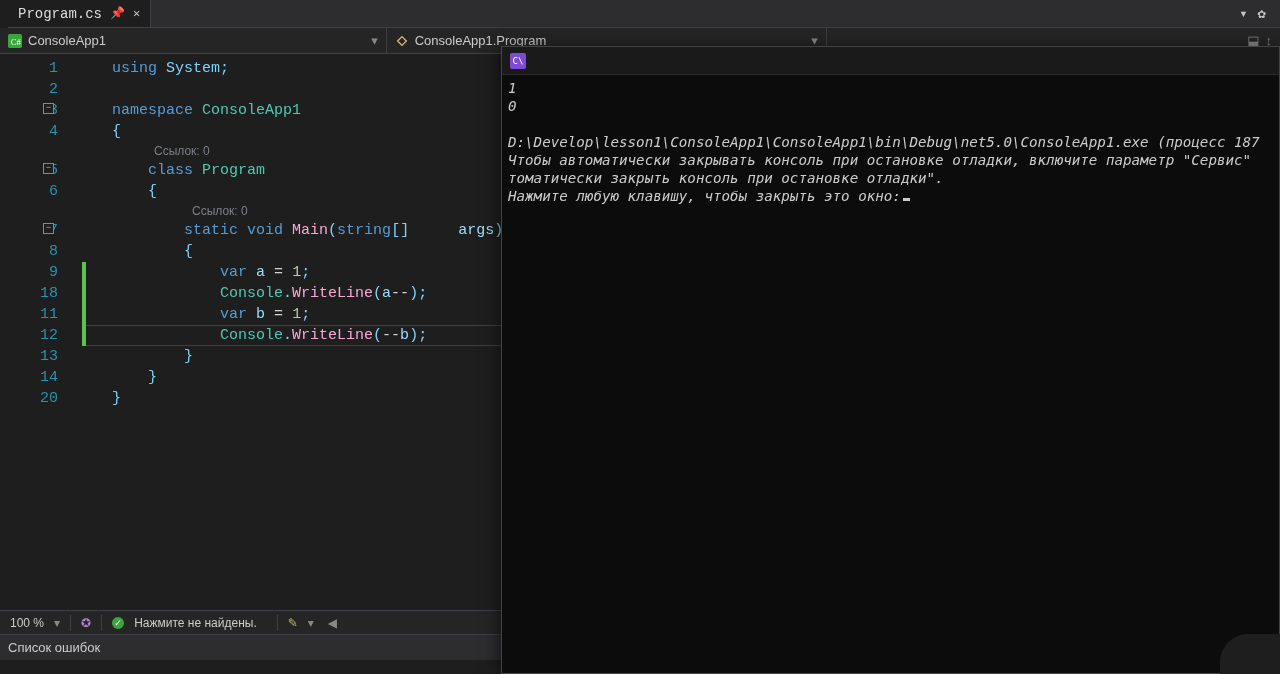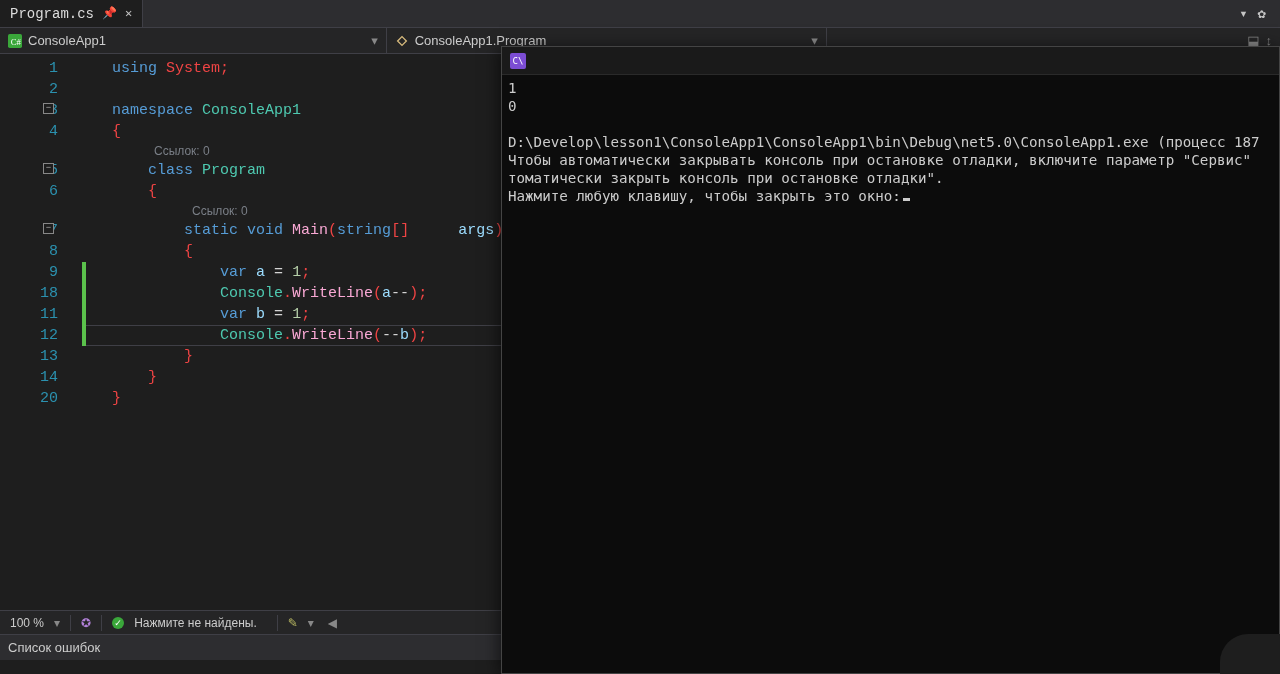--- a/index.html
+++ b/index.html
@@ -14,20 +14,21 @@
     position: relative;
   }
 
   
   .tab-strip {
     display: flex;
     align-items: center;
     height: 28px;
     background: #2d2d30;
     border-bottom: 1px solid #3f3f46;
+    margin-left: 8px;
   }
   .file-tab {
     display: flex;
     align-items: center;
     gap: 8px;
     height: 100%;
     padding: 0 10px;
     background: #1e1e1e;
     border-right: 1px solid #3f3f46;
     color: #dcdcdc;
@@ -154,21 +155,21 @@
     border-bottom:1px solid #3f3f46;
     pointer-events:none;
   }
 
   
   .kw   { color: #569cd6; }
   .type { color: #4ec9b0; }
   .mtd  { color: #f9a8d4; }
   .var  { color: #9cdcfe; }
   .num  { color: #b5cea8; }
-  .pun  { color: #ef4444; }
+  .pun  { color: #7dd3fc; }
   .par  { color: #9cdcfe; margin-left: 40px; }
   .op   { color: #d4d4d4; }
 
   
   .editor-status {
     display: flex;
     align-items: center;
     gap: 10px;
     height: 24px;
     background: #252526;
@@ -231,20 +232,21 @@
     font-family:Consolas,monospace;
   }
   .console-body{
     flex:1 1 auto;
     padding:4px 6px;
     font-family:Consolas,monospace;
     font-size:14.2px;
     line-height:18px;
     color:#cccccc;
     white-space:pre-wrap;
+    font-style:italic;
   }
   .console-body .cursor{
     display:inline-block;width:7px;height:3px;
     background:#cccccc;vertical-align:baseline;
     margin-left:2px;
   }
   .rounded-corner{
     position:absolute;bottom:0;right:0;width:60px;height:40px;
     background:#1e1e1e;
     border-top-left-radius:28px;

